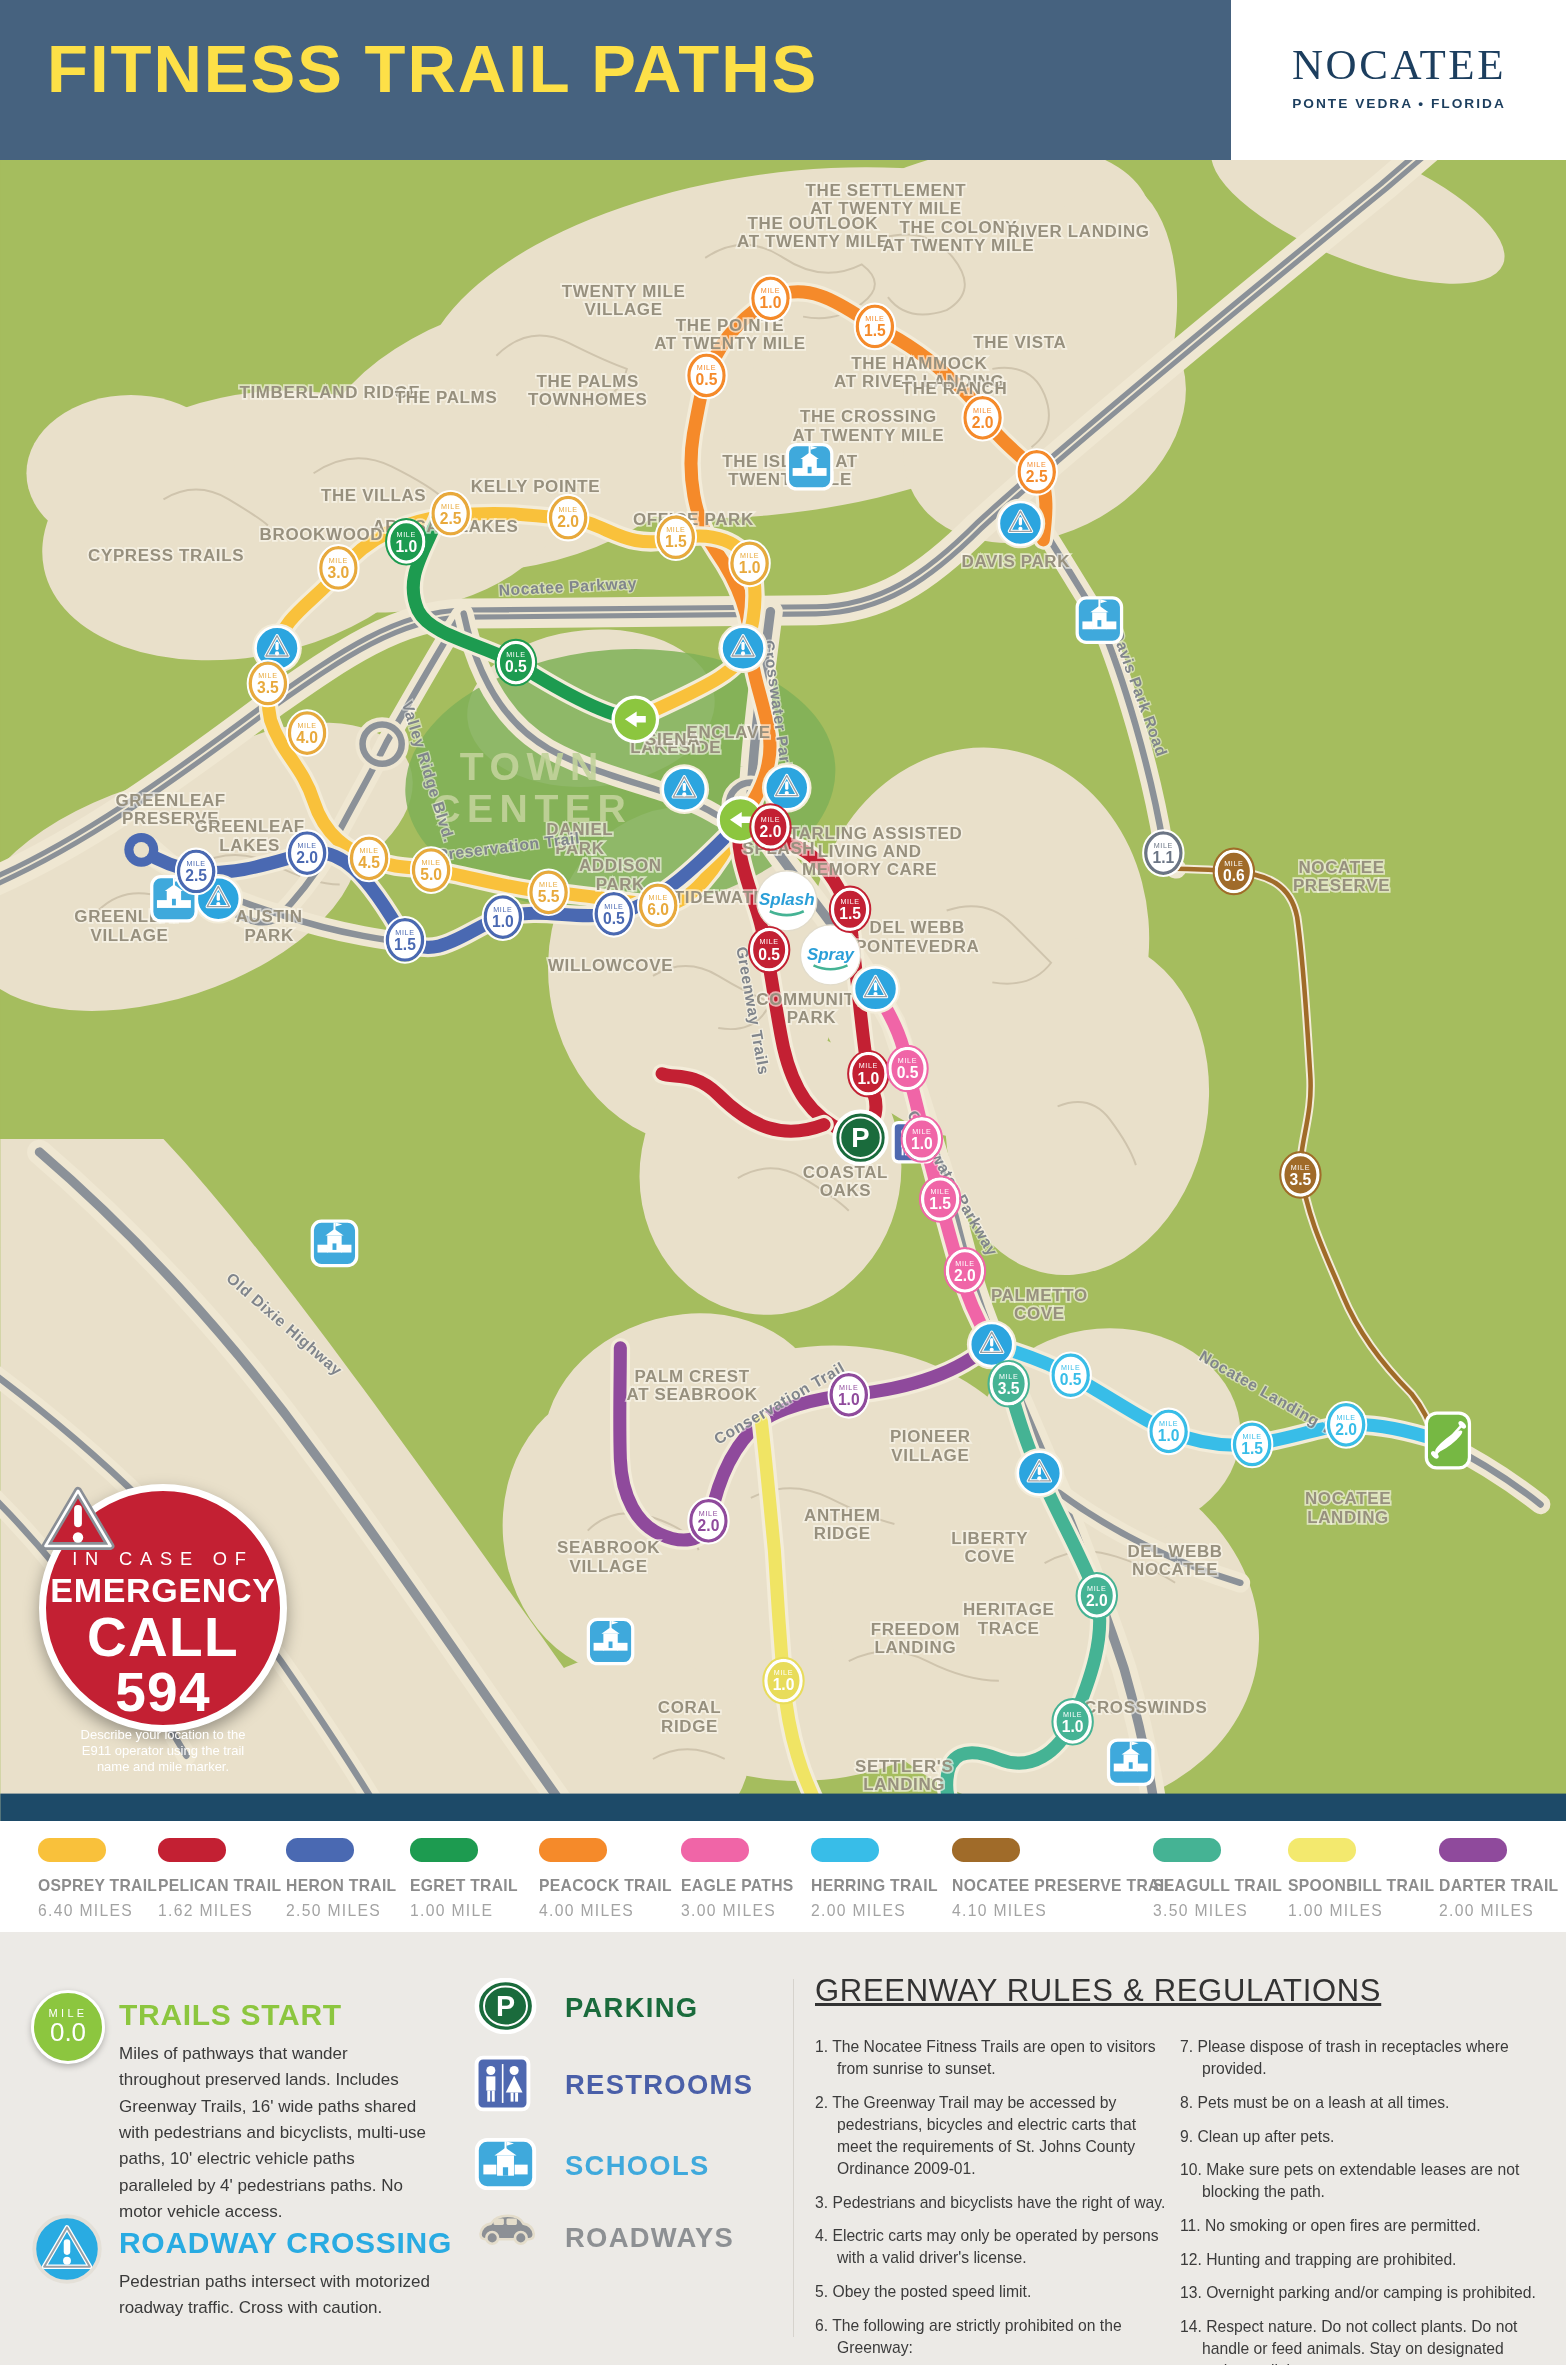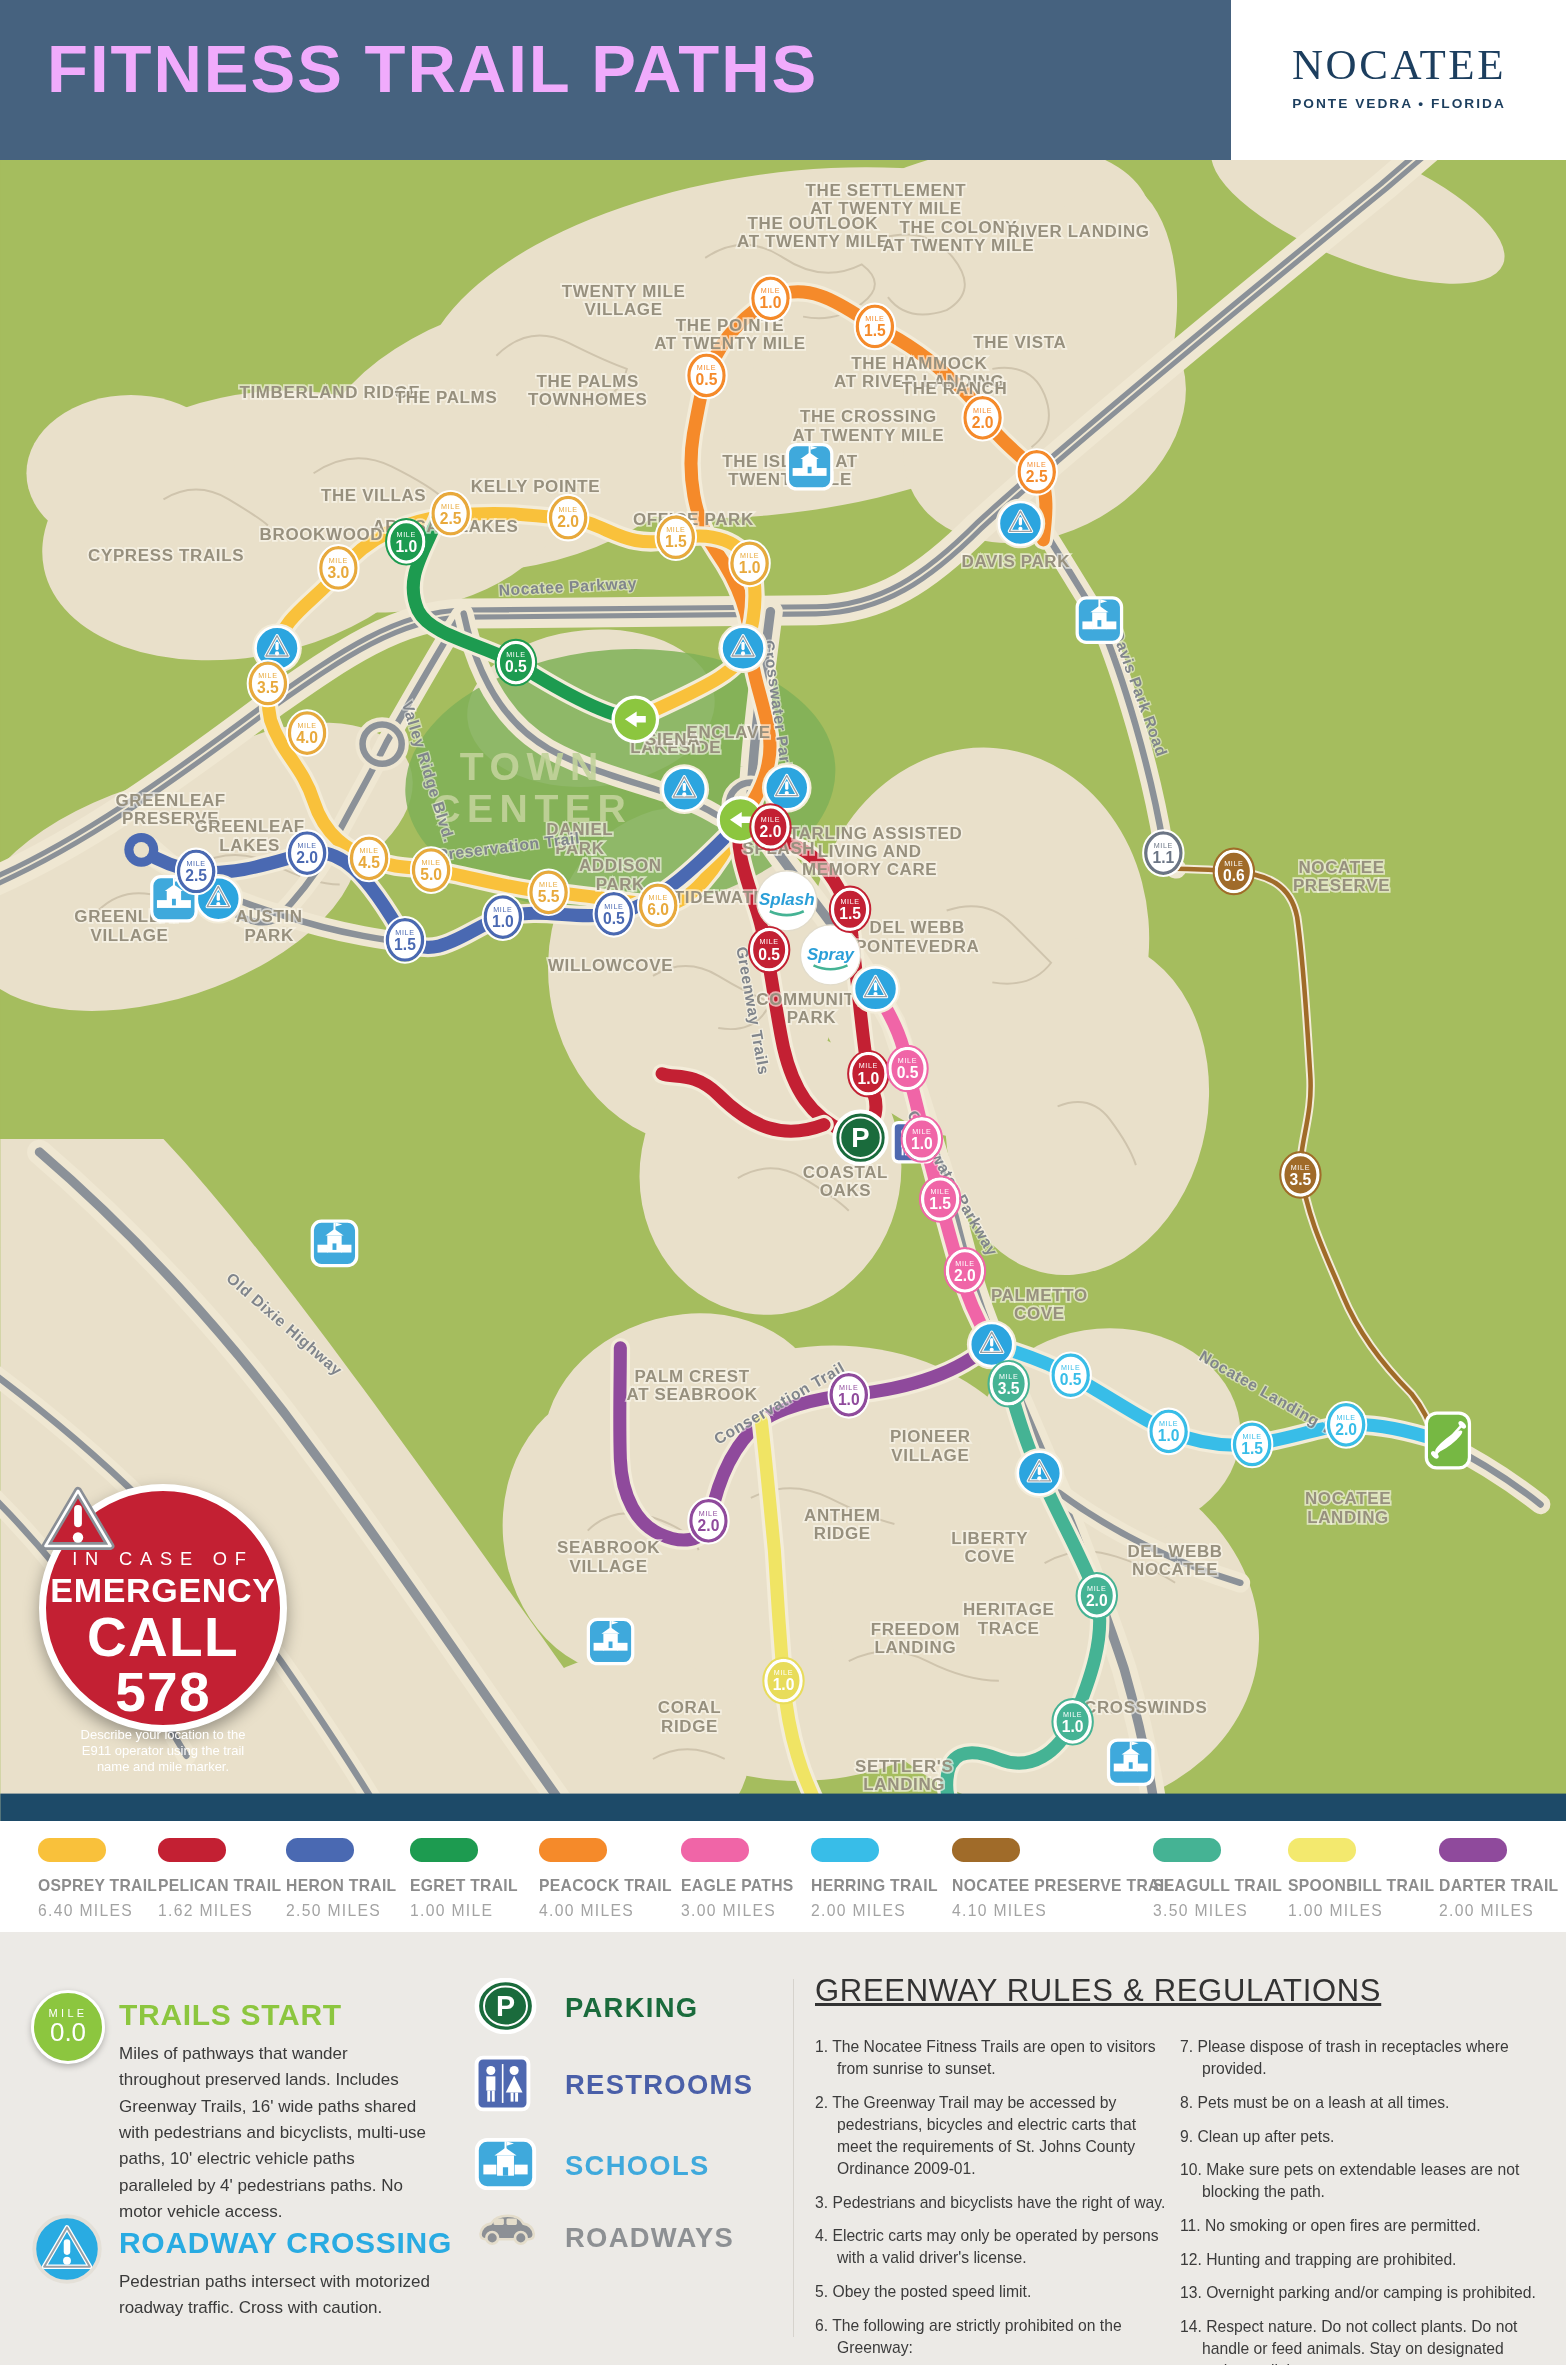--- a/index.html
+++ b/index.html
@@ -1,20 +1,20 @@
 <!DOCTYPE html>
 <html style="font-size:10.4px"><head>
 <meta charset="utf-8">
 <style>
   html,body{margin:0;padding:0;}
   body{width:1567px;height:2366px;position:relative;overflow:hidden;
        font-family:"Liberation Sans",sans-serif;background:#eceae6;}
   
   #header{position:absolute;left:0;top:0;width:1567px;height:160px;background:#46627f;}
-  #title{position:absolute;left:47px;top:30px;color:#f0abfc;font-size:67px;font-weight:600;
+  #title{position:absolute;left:47px;top:30px;color:#fde047;font-size:67px;font-weight:600;
          letter-spacing:2px;}
   #brand-box{position:absolute;right:0;top:0;width:336px;height:160px;background:#ffffff;
              text-align:center;}
   #brand{margin-top:40px;font-family:"Liberation Serif",serif;font-size:43px;color:#1c3e5e;
          letter-spacing:2.6px;font-weight:500;}
   #brand-sub{margin-top:6.5px;font-size:13.7px;color:#1c3e5e;letter-spacing:2px;font-weight:bold;}
   
   #map{position:absolute;left:0;top:160px;width:1567px;height:1661px;background:#a5bd5e;}
   #map svg{position:absolute;left:0;top:0;}
   text.comm{fill:#97907e;font-size:26px;font-weight:bold;letter-spacing:1px;
@@ -677,21 +677,21 @@
         <text x="0" y="-8" text-anchor="middle" font-size="11" letter-spacing="1" fill="#6b7585" font-family="Liberation Sans, sans-serif">MILE</text>
         <text x="0" y="15" text-anchor="middle" font-size="24" font-weight="bold" fill="#6b7585" font-family="Liberation Sans, sans-serif">1.1</text>
       </g>
       <rect x="0" y="2503" width="2400" height="42" fill="#1d4a68"></rect>
     </svg>
 
   <div id="emergency">
     <div id="em-circle">
       <div id="em-prefix">IN CASE OF</div>
       <div id="em-title">EMERGENCY</div>
-      <div id="em-action">CALL 578</div>
+      <div id="em-action">CALL 594</div>
       <div id="em-note">Describe your location to the E911 operator using the trail name and mile marker.</div>
     </div>
     <svg id="em-tri" width="78" height="72" viewBox="0 0 120 110">
       <path d="M60,10 L110,95 L10,95 Z" fill="#c32033" stroke="#8a8f96" stroke-width="12" stroke-linejoin="round"></path>
       <path d="M60,10 L110,95 L10,95 Z" fill="none" stroke="#ffffff" stroke-width="4" stroke-linejoin="round"></path>
       <rect x="54" y="32" width="12" height="34" rx="6" fill="#ffffff"></rect>
       <circle cx="60" cy="82" r="8" fill="#ffffff"></circle>
     </svg>
   </div>
 </div>

